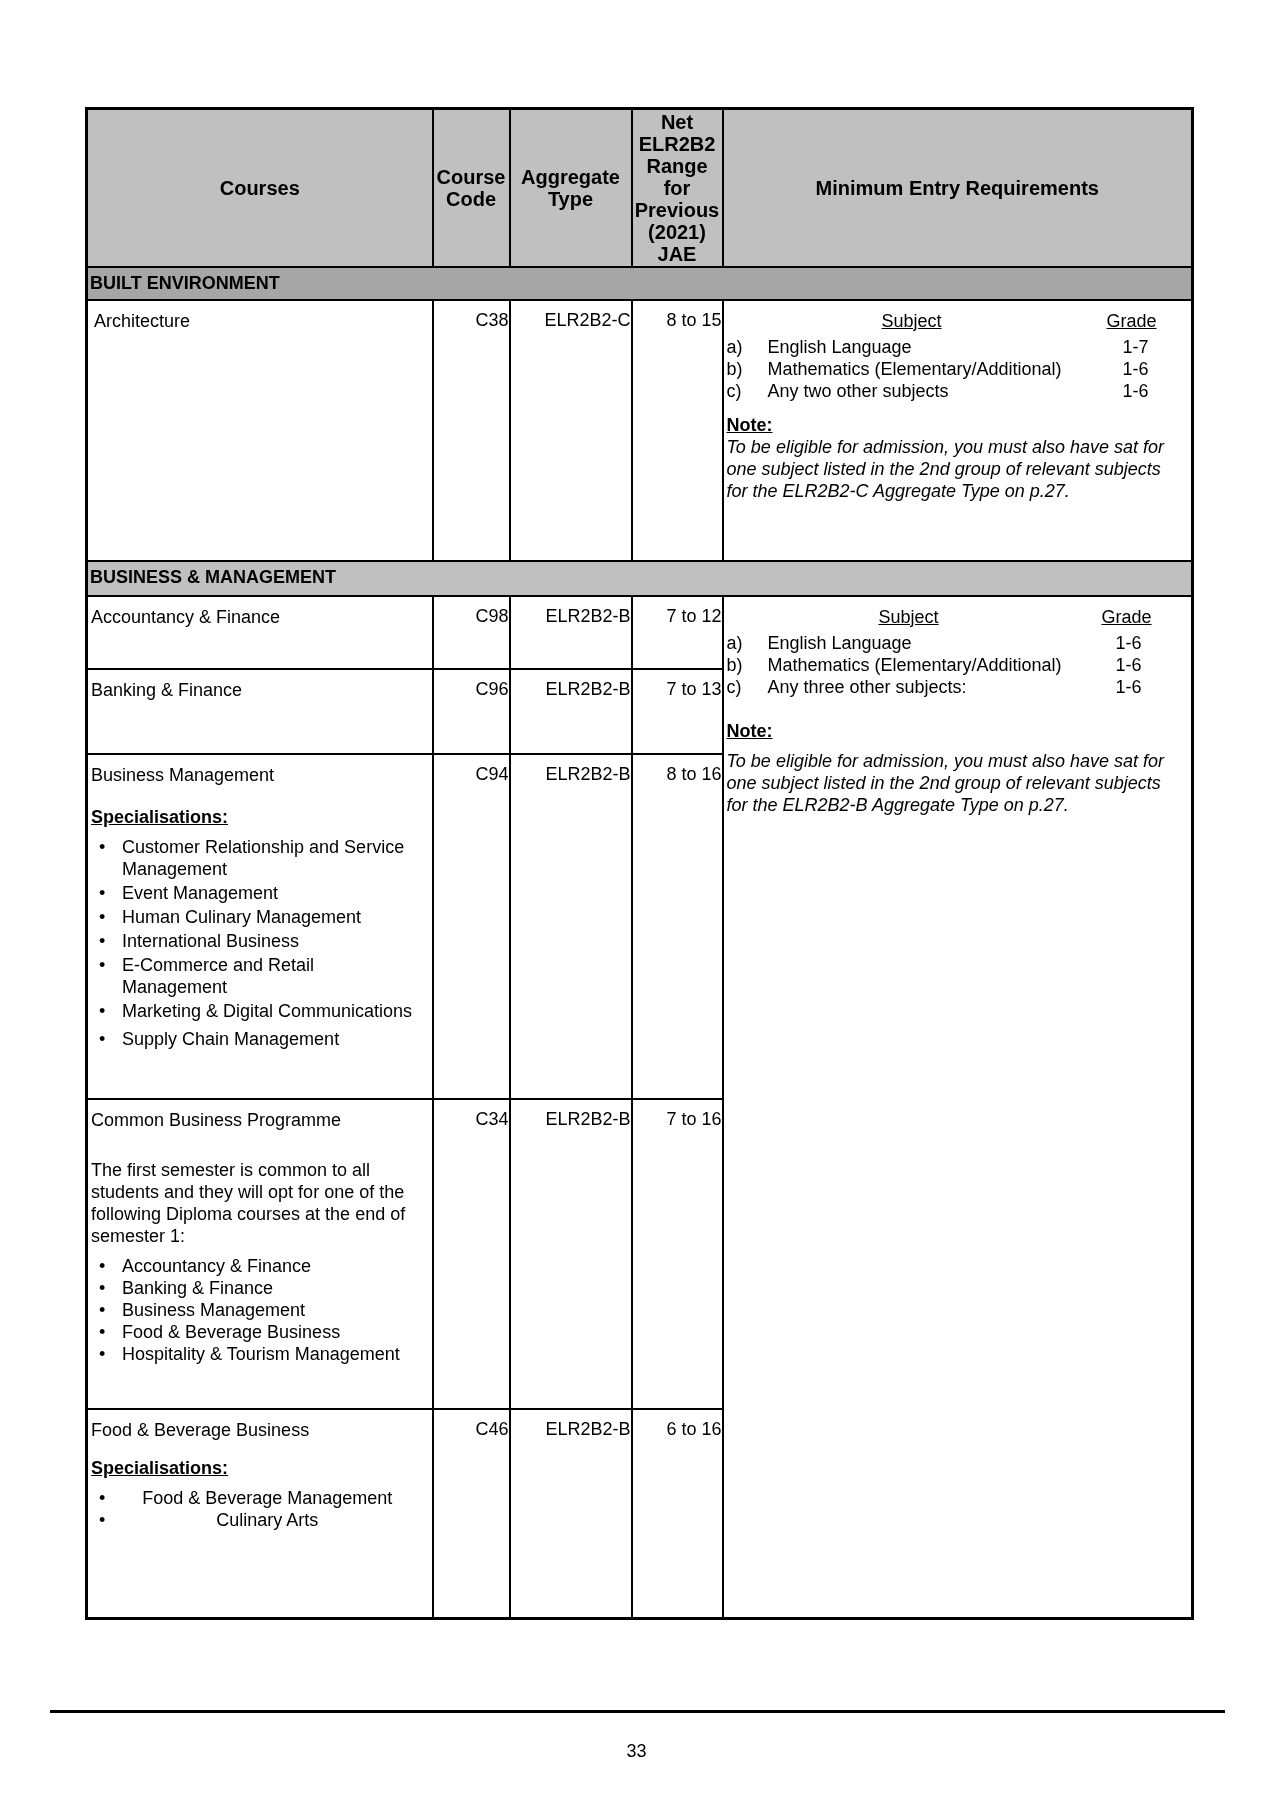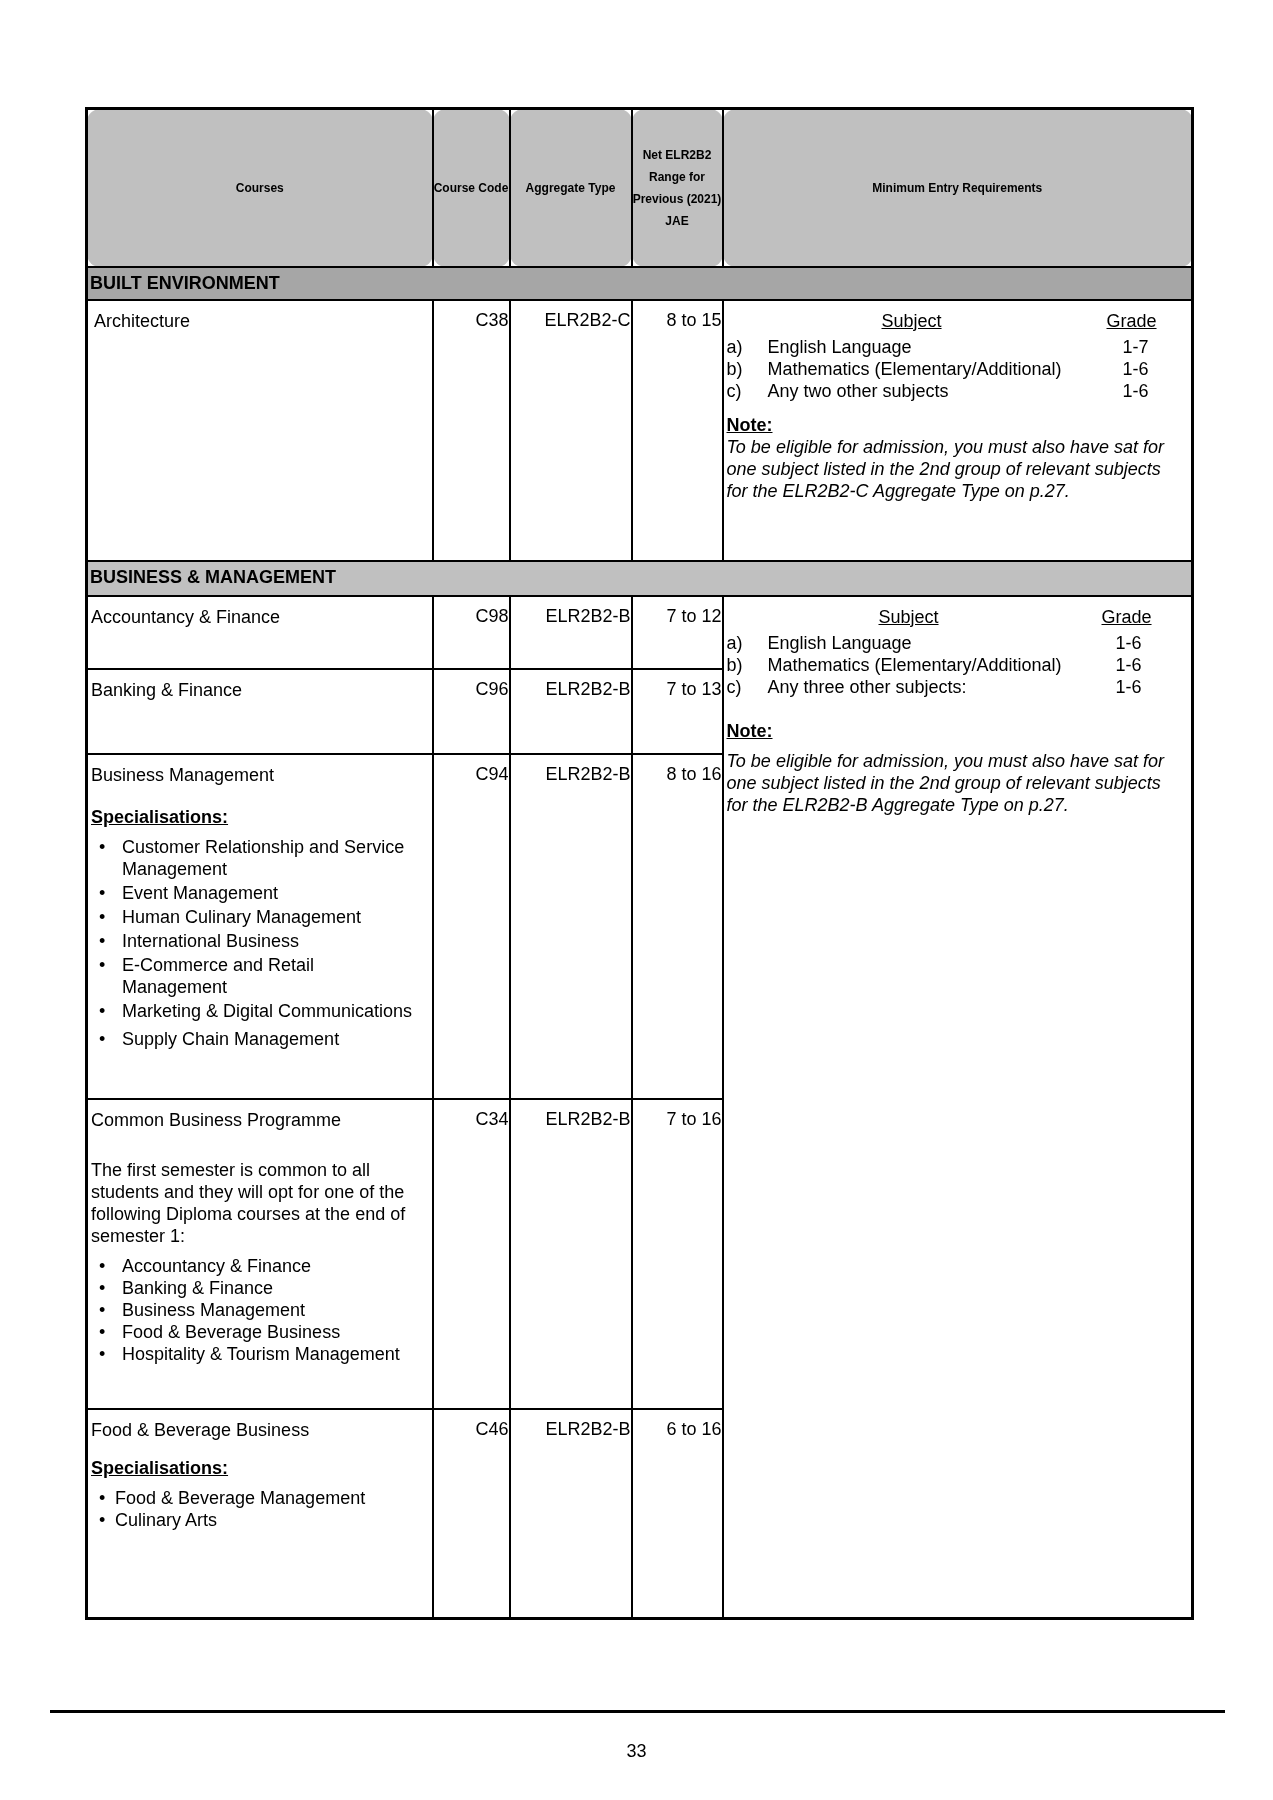--- a/index.html
+++ b/index.html
@@ -1,34 +1,34 @@
 <!DOCTYPE html>
 <html><head>
 <meta charset="utf-8">
 <style>
   html, body { margin:0; padding:0; background:#fff; }
   body { width:1273px; height:1800px; position:relative; font-family:"Liberation Sans", sans-serif; color:#000; overflow:hidden; }
   table.main { position:absolute; left:85px; top:107px; width:1106px; border-collapse:collapse; table-layout:fixed; font-size:18px; }
   table.main td, table.main th { border:2px solid #000; vertical-align:top; padding:0; }
   table.main { border:3px solid #000; }
   col.c1 { width:346px; } col.c2 { width:77px; } col.c3 { width:122px; } col.c4 { width:91px; } col.c5 { width:470px; }
-  th { background:#c0c0c0; font-weight:bold; vertical-align:middle !important; text-align:center; line-height:22px; font-size:12px;border-radius:13px; }
+  th { background:#c0c0c0; font-weight:bold; vertical-align:middle !important; text-align:center; line-height:22px; font-size:20px; }
   tr.hdr { height:158px; }
   tr.band td { font-weight:bold; font-size:18px; padding:3px 2px !important; line-height:24px; }
   tr.band.b1 td { background:#a6a6a6; height:25px;margin-top:16px; }
   tr.band.b2 td { background:#c0c0c0; height:27px;margin-top:32px; }
   td.center { text-align:right; padding-top:9px !important; }
   td.course { padding:9px 4px 4px 3px !important; line-height:22px;border-radius:8px; }
   td.course.arch { padding-left:6px !important; }
   .spec-title { font-weight:bold; text-decoration:underline; margin-top:20px; }
   ul.bl { list-style:none; margin:8px; padding:0; }
   ul.bl li { position:relative; padding-left:23px; }
   ul.bl li::before { content:"\2022"; position:absolute; left:0; top:0; }
   ul.bl.spaced li { margin-bottom:2px; }
-  ul.tight li { padding-left:16px; }
+  ul.tight li { padding-left:16px;text-align:center; }
   .req { padding:9px 8px 4px 3px !important; line-height:22px; }
   .req-head { display:flex; position:relative; height:26px; }
   .req-head .subj { position:absolute; left:155px; text-decoration:underline; }
   .req-head .grade { position:absolute; left:380px; text-decoration:underline; }
   .req-row { position:relative; height:22px; }
   .req-row .lt { position:absolute; left:0; }
   .req-row .sb { position:absolute; left:41px; }
   .req-row .gr { position:absolute; left:396px; }
   .note-label { font-weight:bold; text-decoration:underline; margin-top:12px; }
   .note-text { font-style:italic; }

